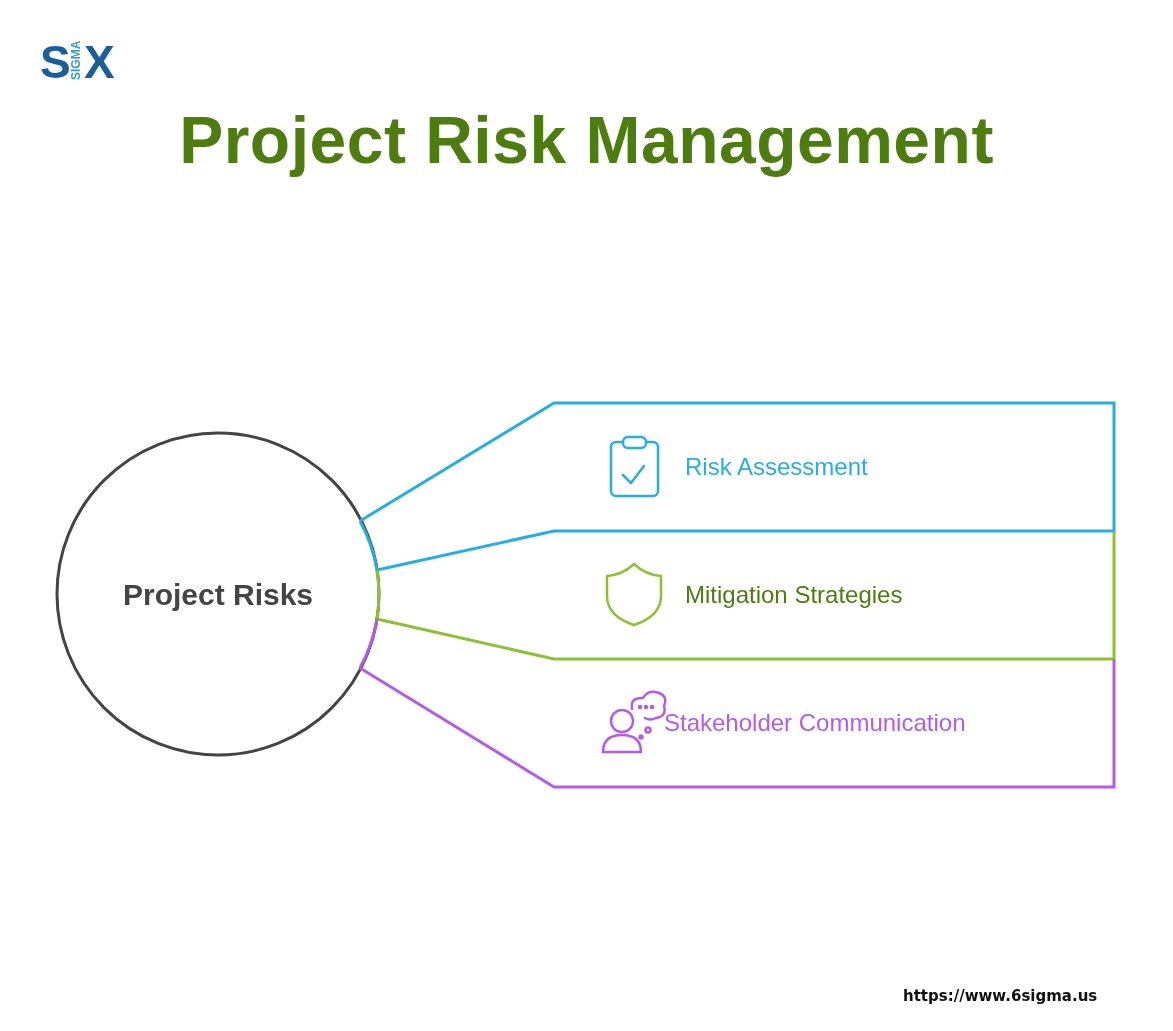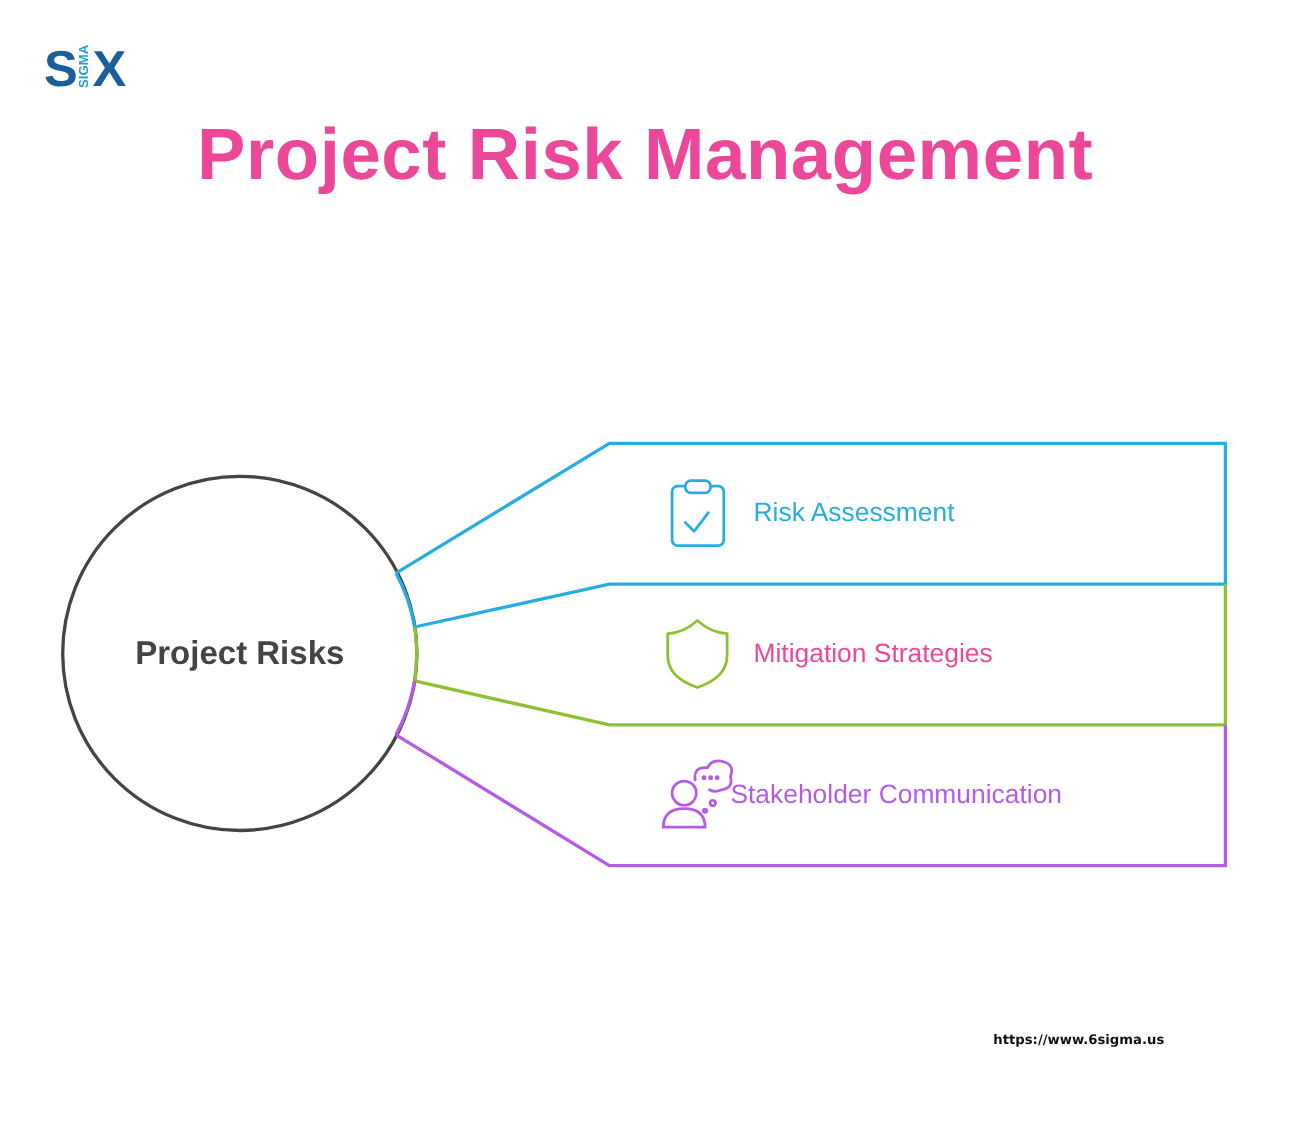--- a/index.html
+++ b/index.html
@@ -1,22 +1,22 @@
 <!DOCTYPE html>
 <html><head>
 <meta charset="utf-8">
 <style>
   html, body { margin:0; padding:0; background:#ffffff; }
   body { width:1173px; height:1031px; position:relative; overflow:hidden; font-family:"Liberation Sans", sans-serif; }
   .logo { position:absolute; left:40px; top:38px; width:82px; height:44px; }
-  .title { position:absolute; left:0; width:1173px; top:102px; text-align:center; font-family:"Liberation Sans", sans-serif; font-weight:700; font-size:66px; color:#ec4899; letter-spacing:0.5px; }
+  .title { position:absolute; left:0; width:1173px; top:102px; text-align:center; font-family:"Liberation Sans", sans-serif; font-weight:700; font-size:66px; color:#4d7c0f; letter-spacing:0.5px; }
   svg.diagram { position:absolute; left:0; top:0; }
   .center-label { position:absolute; left:98px; top:578px; width:240px; text-align:center; font-weight:700; font-size:30px; color:#444444; font-family:"Liberation Sans", sans-serif; }
   .branch-label { position:absolute; font-size:24px; font-family:"Liberation Sans", sans-serif; white-space:nowrap; }
-  .footer { position:absolute; left:903px; top:938px; font-size:12px; font-weight:700; color:#111; font-family:"DejaVu Sans", sans-serif; }
+  .footer { position:absolute; left:903px; top:987px; font-size:15px; font-weight:700; color:#111; font-family:"DejaVu Sans", sans-serif; }
 </style>
 </head>
 <body>
 
 <svg class="logo" viewBox="0 0 82 44" xmlns="http://www.w3.org/2000/svg">
   <text x="0" y="40" font-family="Liberation Sans, sans-serif" font-weight="700" font-size="46" fill="#1a5f9a">S</text>
   <text transform="translate(40,42) rotate(-90)" font-family="Liberation Sans, sans-serif" font-weight="700" font-size="12" fill="#2c9bd6">SIGMA</text>
   <text x="44" y="40" font-family="Liberation Sans, sans-serif" font-weight="700" font-size="46" fill="#1a5f9a">X</text>
 </svg>
 
@@ -59,16 +59,16 @@
     <circle cx="641" cy="737" r="1.5"></circle>
     <circle cx="640" cy="707" r="1" fill="#b55ce6"></circle>
     <circle cx="646" cy="707" r="1" fill="#b55ce6"></circle>
     <circle cx="652" cy="707" r="1" fill="#b55ce6"></circle>
   </g>
 </svg>
 
 <div class="center-label">Project Risks</div>
 
 <div class="branch-label" style="left:685px; top:453px; color:#27aee0;">Risk Assessment</div>
-<div class="branch-label" style="left:685px; top:581px; color:#ec4899;">Mitigation Strategies</div>
+<div class="branch-label" style="left:685px; top:581px; color:#4d7c0f;">Mitigation Strategies</div>
 <div class="branch-label" style="left:664px; top:709px; color:#b55ce6;">Stakeholder Communication</div>
 
 <div class="footer">https://www.6sigma.us</div>
 
 </body></html>

